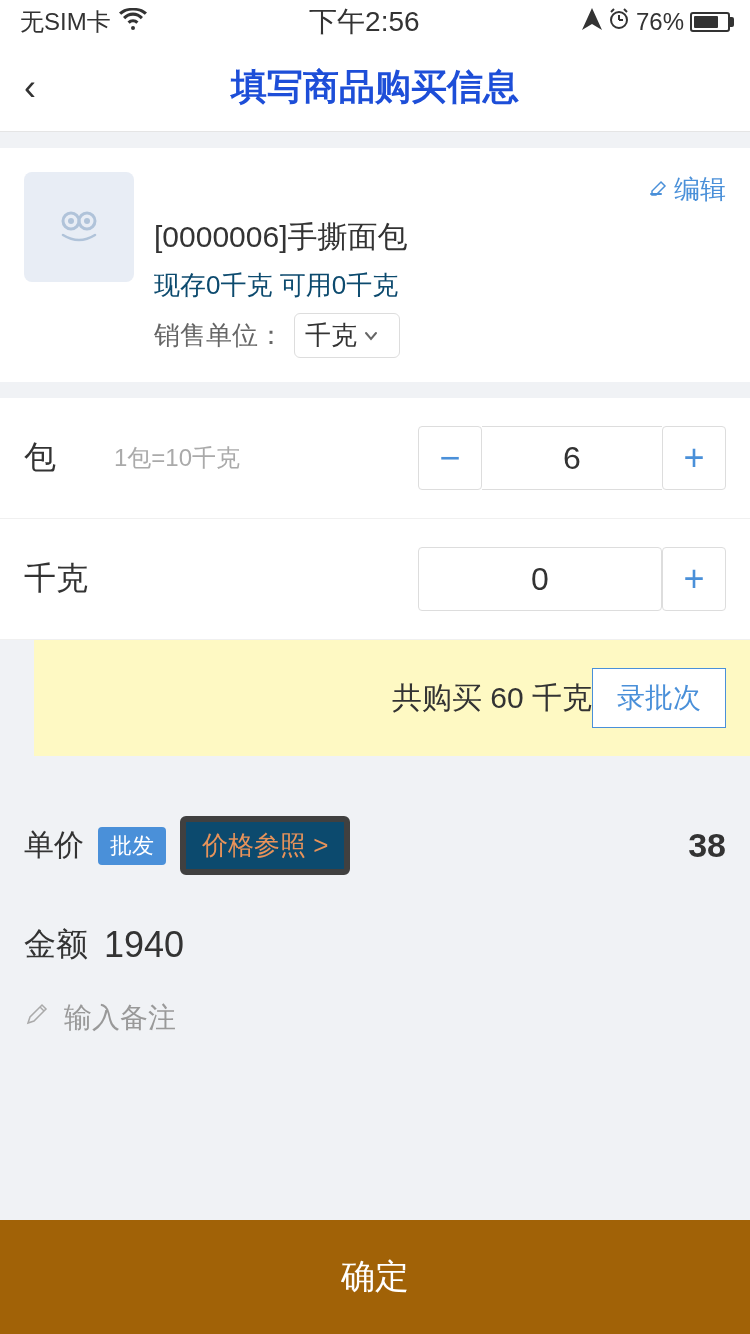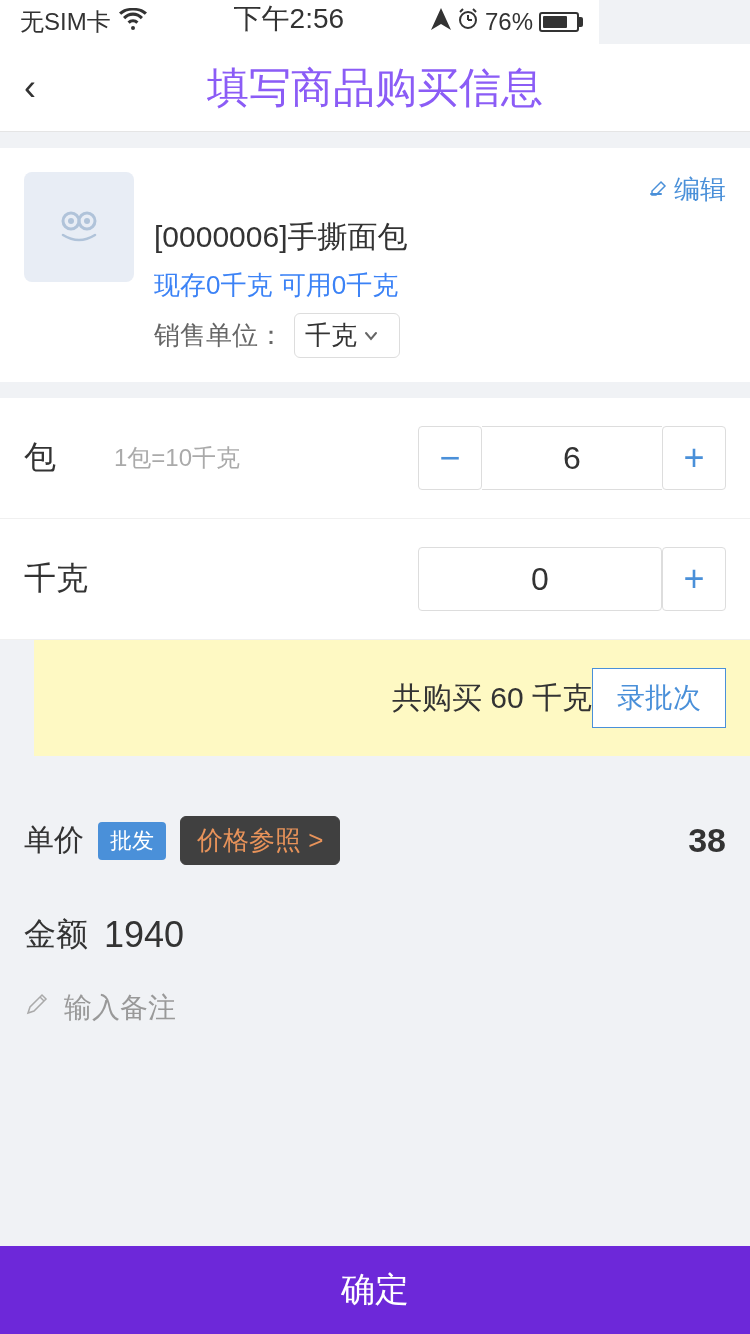--- a/index.html
+++ b/index.html
@@ -8,24 +8,25 @@
       width: 750px;
       min-height: 1334px;
       font-family: -apple-system, "PingFang SC", "Helvetica Neue", sans-serif;
       background: #f0f2f5;
       font-size: 28px;
       color: #333;
     }
 
     
     .status-bar {
-      width: 599px;
+      width: 750px;
       height: 44px;
       background: #fff;
       display: flex;
+      align-items: center;
       justify-content: space-between;
       padding: 0 20px;
       font-size: 24px;
       color: #333;
     }
     .status-left { display: flex; align-items: center; gap: 8px; }
     .status-center { font-size: 28px; font-weight: 500; }
     .status-right { display: flex; align-items: center; gap: 6px; font-size: 24px; }
     .battery-icon {
       width: 40px; height: 20px; border: 2px solid #333; border-radius: 3px; position: relative; display: inline-flex; align-items: center; padding: 2px;
@@ -47,23 +48,23 @@
       border-bottom: 1px solid #e5e5e5;
     }
     .nav-back {
       position: absolute;
       left: 24px;
       font-size: 36px;
       color: #333;
       cursor: pointer;
     }
     .nav-title {
-      font-size: 42px;
-      font-weight: 400;
-      color: #8b5cf6;
+      font-size: 36px;
+      font-weight: 700;
+      color: #1d4ed8;
     }
 
     
     .product-section {
       background: #fff;
       padding: 24px;
       display: flex;
       align-items: flex-start;
       gap: 20px;
       margin-top: 16px;
@@ -82,21 +83,21 @@
     .product-info { flex: 1; }
     .product-name {
       font-size: 30px;
       font-weight: 500;
       color: #333;
       margin-bottom: 10px;
       margin-top: 45px;
     }
     .product-stock {
       font-size: 26px;
-      color: #3b82f6;
+      color: #0c4a6e;
       margin-bottom: 10px;
     }
     .product-unit-row {
       display: flex;
       align-items: center;
       gap: 10px;
       font-size: 26px;
       color: #666;
     }
     .unit-dropdown {
@@ -213,26 +214,26 @@
       color: #333;
     }
     .price-badge {
       background: #4a90d9;
       color: #fff;
       font-size: 22px;
       padding: 4px 12px;
       border-radius: 4px;
     }
     .price-ref-btn {
-      border: 1px solid #404040;
+      border: 6px solid #404040;
       border-radius: 6px;
       padding: 6px 16px;
       color: #e8935a;
       font-size: 26px;
-      background: #404040;
+      background: #0c4a6e;
       cursor: pointer;
       display: flex;
       align-items: center;
       gap: 4px;
     }
     .price-value {
       margin-left: auto;
       font-size: 34px;
       color: #333;
       font-weight: 700;
@@ -270,22 +271,22 @@
       flex: 1;
       min-height: 320px;
     }
 
     
     .bottom-btn {
       position: fixed;
       bottom: 0;
       left: 0;
       width: 750px;
-      height: 88px;
-      background: #6d28d9;
+      height: 114px;
+      background: #a16207;
       color: #fff;
       font-size: 34px;
       display: flex;
       align-items: center;
       justify-content: center;
       cursor: pointer;
       border: none;
     }
 
     .page-wrapper {

